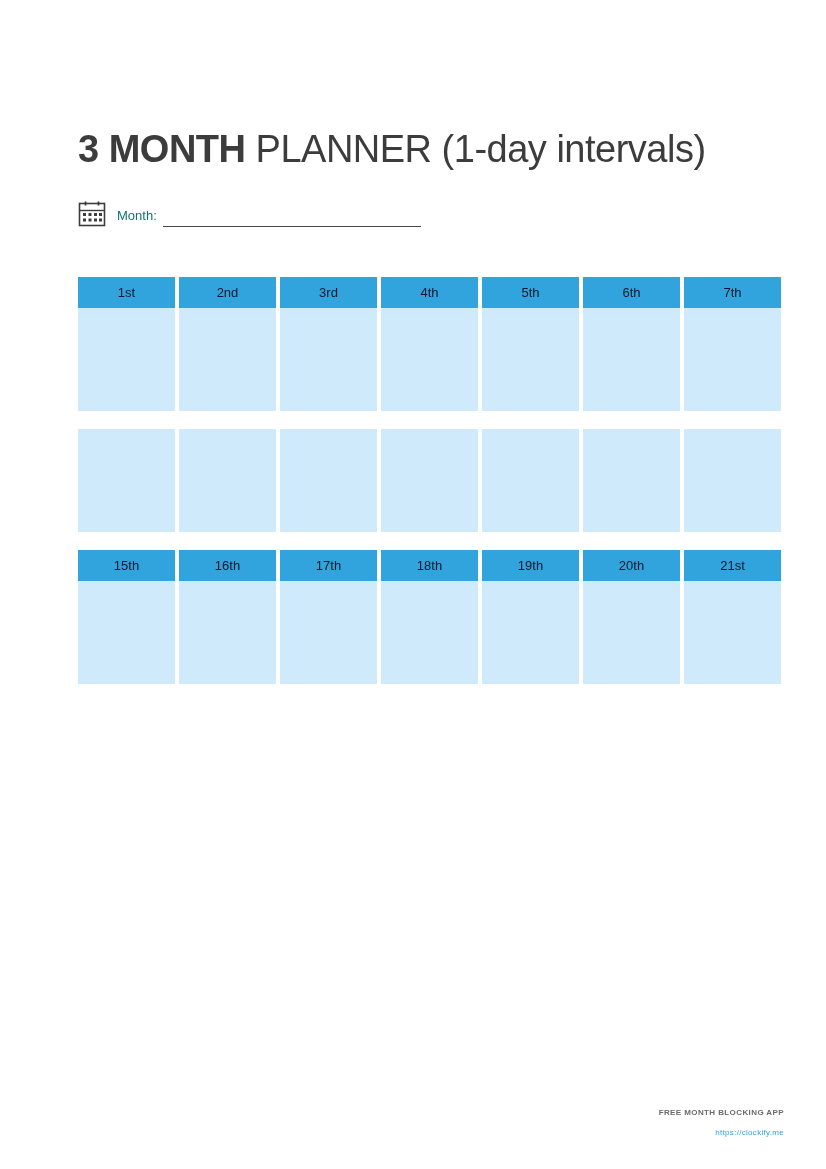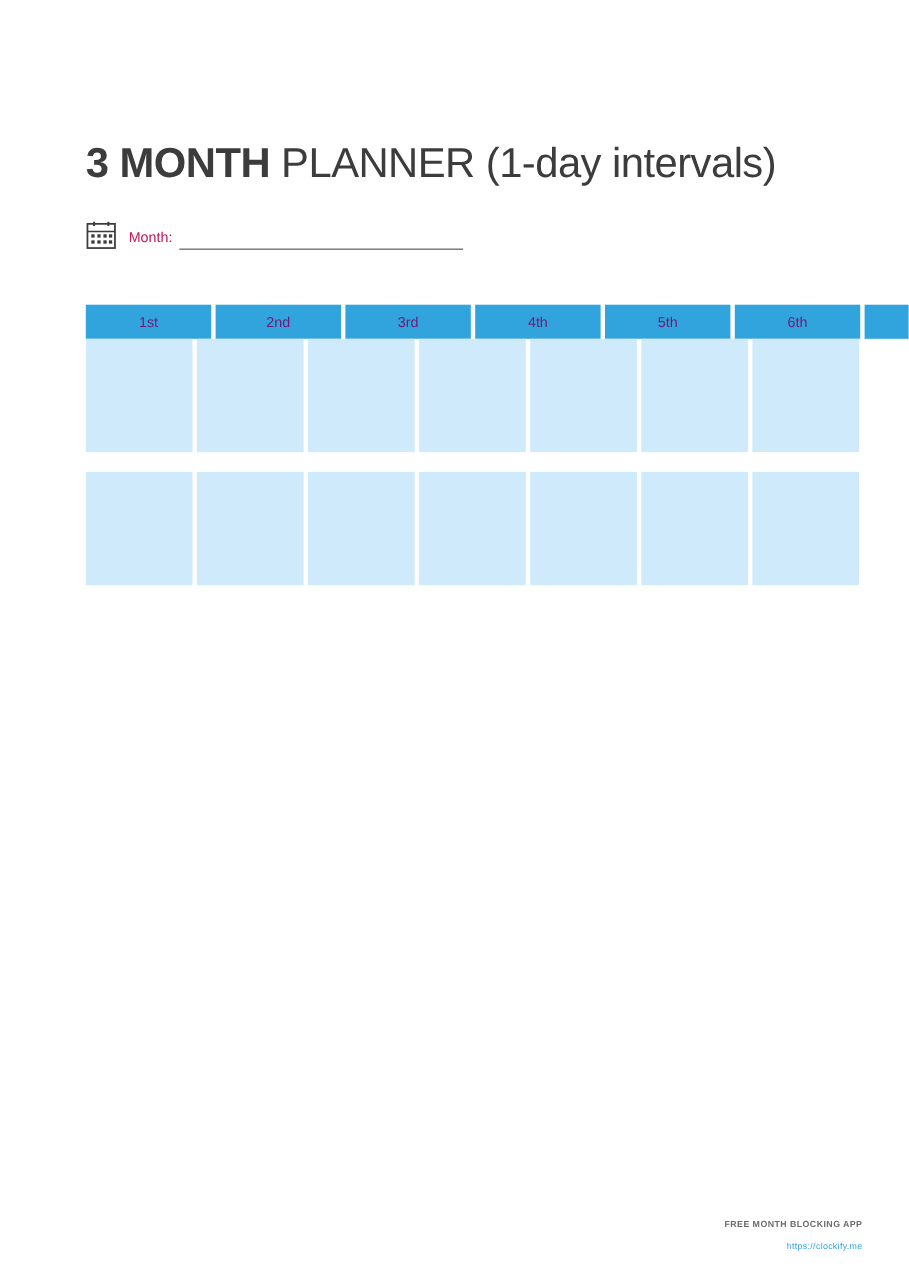--- a/index.html
+++ b/index.html
@@ -49,21 +49,21 @@
     width: 28px;
     height: 28px;
     position: relative;
     flex: 0 0 auto;
   }
   .cal-icon svg {
     display: block;
   }
   .month-label {
     font-size: 13px;
-    color: #be185d;
+    color: #0f766e;
     margin-left: 11px;
     margin-top: 2px;
   }
   .month-line {
     width: 258px;
     height: 16px;
     border-bottom: 1px solid #4a4a4a;
     margin-left: 6px;
     margin-top: 8px;
   }
@@ -74,24 +74,24 @@
     width: 706px;
   }
   .week {
     margin-bottom: 0;
   }
   .head-row, .body-row {
     display: flex;
     gap: 4px;
   }
   .head-cell {
-    width: 114px;
+    width: 97px;
     height: 31px;
     background: #31a3dd;
-    color: #701a75;
+    color: #0f172a;
     font-size: 13px;
     display: flex;
     align-items: center;
     justify-content: center;
     flex: 0 0 auto;
     box-sizing: border-box;
   }
   .body-cell {
     width: 97px;
     height: 103px;
@@ -181,20 +181,40 @@
         <div class="body-cell"></div>
         <div class="body-cell"></div>
         <div class="body-cell"></div>
         <div class="body-cell"></div>
         <div class="body-cell"></div>
         <div class="body-cell"></div>
       </div>
     </div>
     <div class="week-gap"></div>
 
+    <div class="week">
+      <div class="head-row">
+        <div class="head-cell">15th</div>
+        <div class="head-cell">16th</div>
+        <div class="head-cell">17th</div>
+        <div class="head-cell">18th</div>
+        <div class="head-cell">19th</div>
+        <div class="head-cell">20th</div>
+        <div class="head-cell">21st</div>
+      </div>
+      <div class="body-row">
+        <div class="body-cell"></div>
+        <div class="body-cell"></div>
+        <div class="body-cell"></div>
+        <div class="body-cell"></div>
+        <div class="body-cell"></div>
+        <div class="body-cell"></div>
+        <div class="body-cell"></div>
+      </div>
+    </div>
     <div class="week-gap"></div>
 
     <div class="week-gap"></div>
 
 
   </div>
 
   <div class="footer">
     <div class="footer-top">FREE MONTH BLOCKING APP</div>
     <div class="footer-link">https://clockify.me</div>

